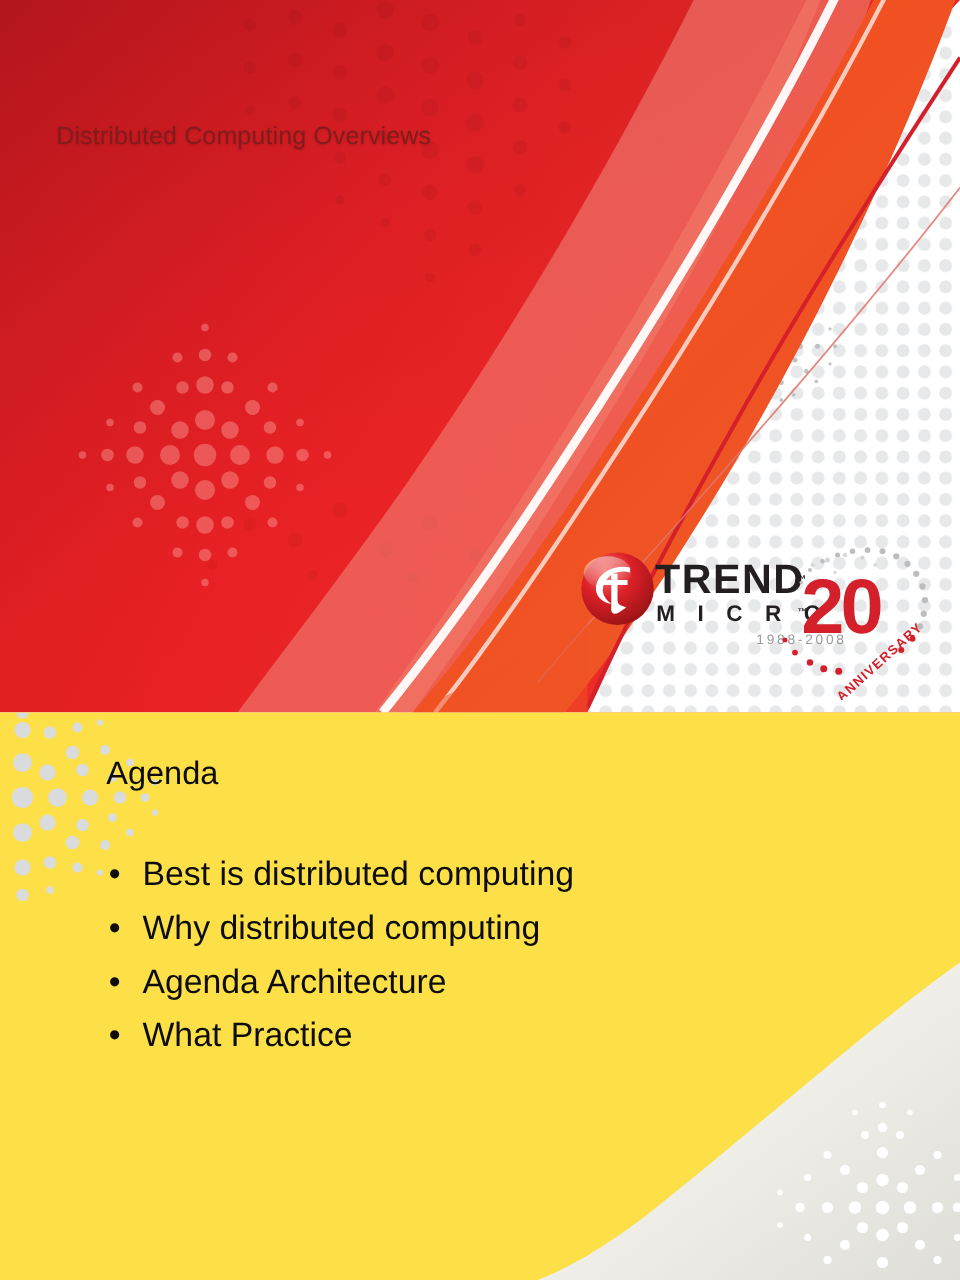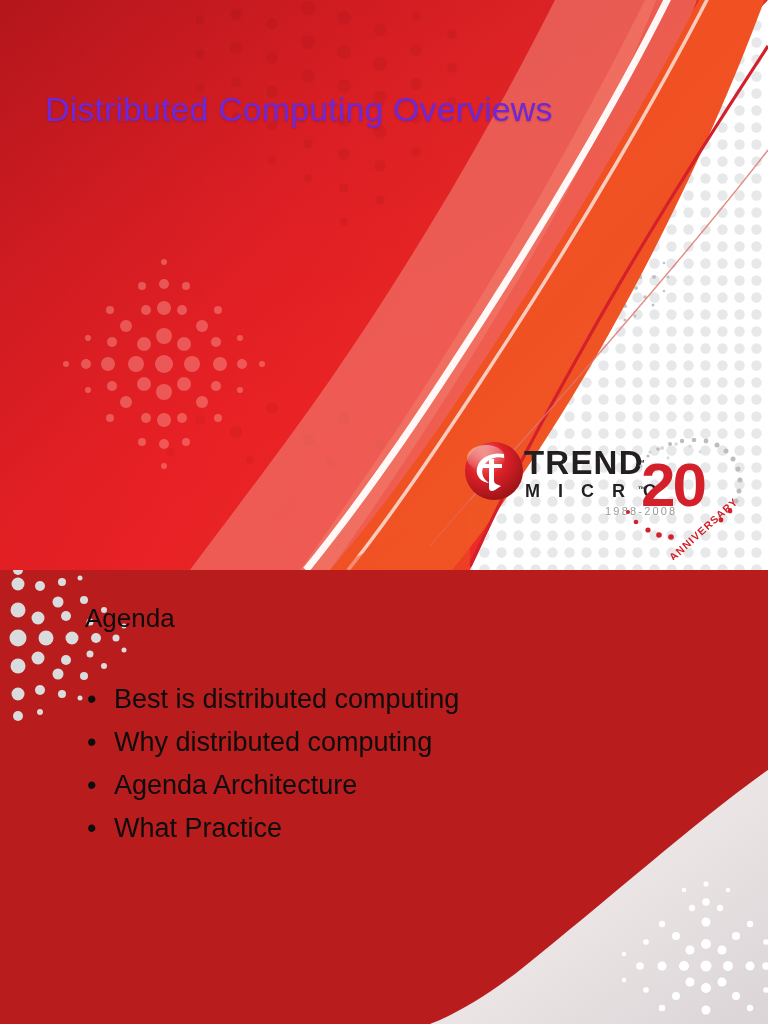--- a/index.html
+++ b/index.html
@@ -40,22 +40,22 @@
     height: 570px;
     display: block;
   }
 
   
   #slide-title {
     position: absolute;
     left: 45px;
     top: 92px;
     width: 620px;
-    color: #6d28d9;
-    font-size: 34px;
+    color: #7f1d1d;
+    font-size: 20px;
     font-weight: 400;
     letter-spacing: 0.1px;
     line-height: 34px;
     font-family: "Liberation Sans", sans-serif;
     text-shadow: 0 1px 2px rgba(120,0,0,0.25);
     white-space: nowrap;
   }
 
   
   #logo-block {
@@ -74,21 +74,21 @@
     display: block;
   }
 
   
   #body-area {
     position: absolute;
     left: 0;
     top: 570px;
     width: 768px;
     height: 454px;
-    background: #b91c1c;
+    background: #fde047;
     overflow: hidden;
   }
   #body-deco-svg {
     position: absolute;
     left: 0; top: 0;
     width: 768px;
     height: 454px;
     display: block;
   }
 

